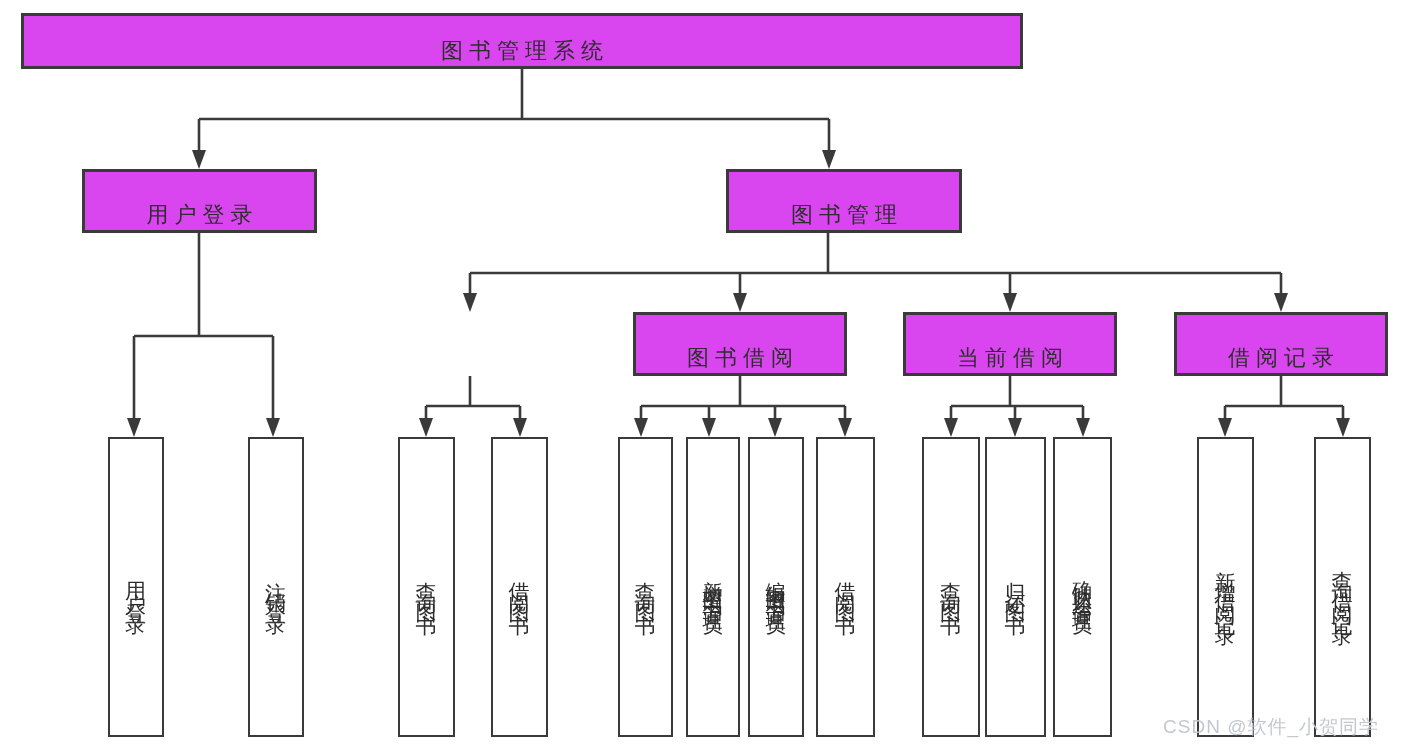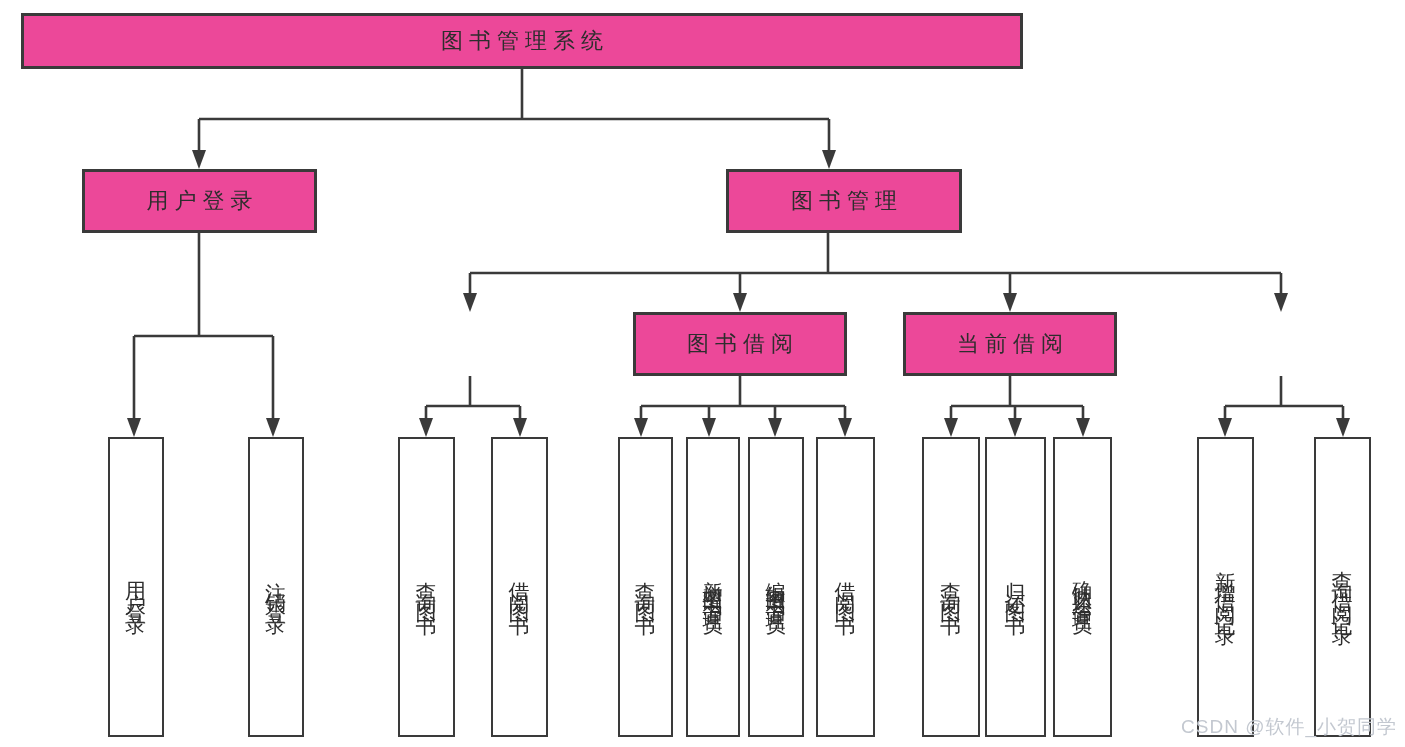--- a/index.html
+++ b/index.html
@@ -28,23 +28,23 @@
     fill: none;
   }
   svg.connectors polygon.arrowhead {
     fill: var(--line, #3a3a3a);
     stroke: none;
   }
   .hbox {
     position: absolute;
     box-sizing: border-box;
     border: 3px solid var(--line, #3a3a3a);
-    background: #ec4899;
+    background: #d946ef;
     display: flex;
-    align-items: center;
+    align-items: flex-end;
     justify-content: center;
     z-index: 2;
   }
   .hbox span {
     font-size: 22px;
     letter-spacing: 6px;
     color: var(--text, #2d2d2d);
     white-space: nowrap;
     text-indent: 6px; 
   }
@@ -68,21 +68,21 @@
     letter-spacing: 11px;
     color: var(--text, #2d2d2d);
     white-space: nowrap;
   }
   .vbox.long span {
     font-size: 20px;
     letter-spacing: 5px;
   }
   .watermark {
     position: absolute;
-    right: 8px;
+    right: 26px;
     bottom: 7px;
     font-size: 19px;
     letter-spacing: 1px;
     color: var(--watermark, #c3c8d0);
     z-index: 3;
     white-space: nowrap;
   }
 </style>
 </head>
 <body>
@@ -129,20 +129,23 @@
   <div class="hbox" style="left:710px; top:169px; width:236px; height:64px;margin-left:16px;">
     <span>图书管理</span>
   </div>
 
   <div class="hbox" style="left:633px; top:312px; width:214px; height:64px;">
     <span>图书借阅</span>
   </div>
   <div class="hbox" style="left:903px; top:312px; width:214px; height:64px;">
     <span>当前借阅</span>
   </div>
+  <div class="hbox" style="left:1174px; top:312px; width:214px; height:64px;">
+    <span>借阅记录</span>
+  </div>
 
   <div class="vbox" style="left:108px; width:56px;">
     <span>用户登录</span>
   </div>
   <div class="vbox" style="left:248px; width:56px;">
     <span>注销登录</span>
   </div>
 
   <div class="vbox" style="left:398px; width:57px;">
     <span>查询图书</span>

